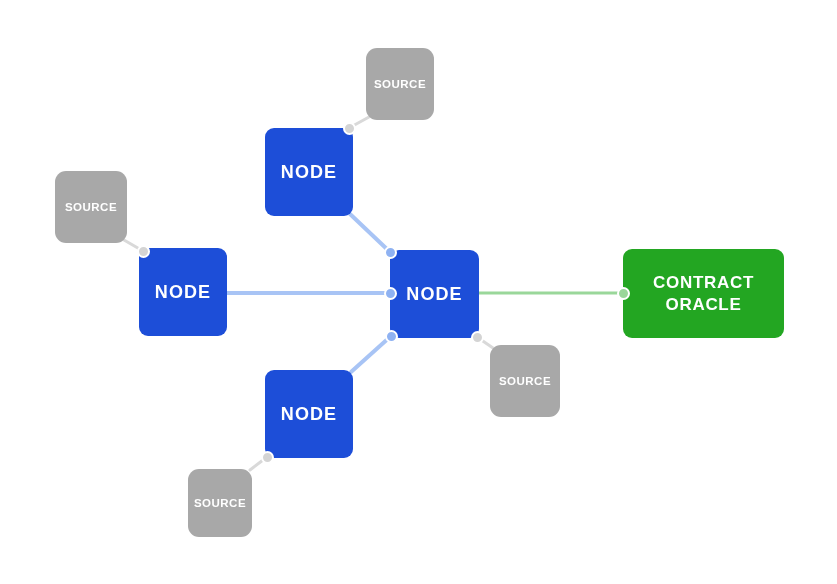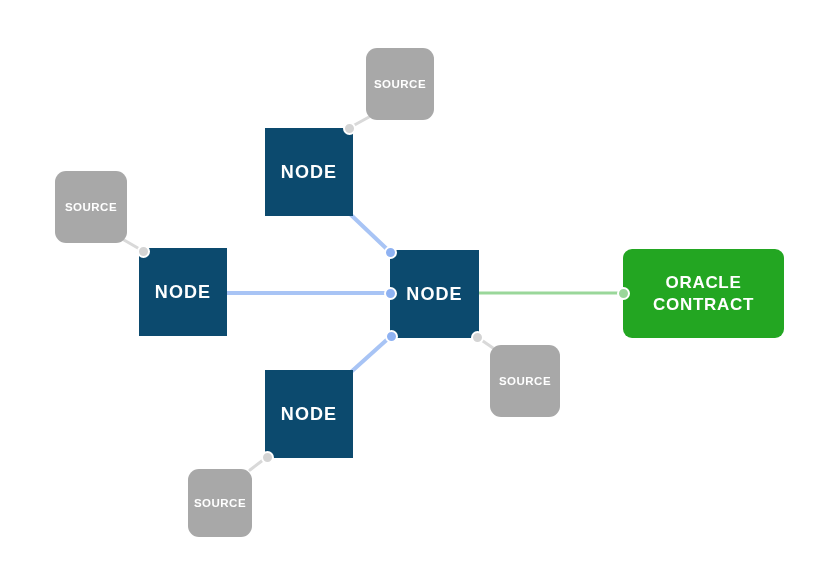--- a/index.html
+++ b/index.html
@@ -33,22 +33,22 @@
     display: flex;
     align-items: center;
     justify-content: center;
     text-align: center;
     color: #ffffff;
     letter-spacing: 0.6px;
     font-weight: bold;
     user-select: none;
   }
   .box.node {
-    background: #0c4a6e;
-    border-radius: 0;
+    background: #1d4ed8;
+    border-radius: 9px;
     font-size: 18px;
     letter-spacing: 1.1px;
   }
   .box.source {
     background: #a8a8a8;
     border-radius: 11px;
     font-size: 11.5px;
     letter-spacing: 0.5px;
     text-align: center;
   }
@@ -108,22 +108,22 @@
         <span>NODE</span>
       </div>
       <div class="box node" style="left: 390px; top: 250px; width: 89px; height: 88px;">
         <span>NODE</span>
       </div>
       <div class="box node" style="left: 265px; top: 370px; width: 88px; height: 88px;">
         <span>NODE</span>
       </div>
       <div class="box contract" style="left: 623px; top: 249px; width: 161px; height: 89px;">
         <div>
+          <span class="label-line">CONTRACT</span>
           <span class="label-line">ORACLE</span>
-          <span class="label-line">CONTRACT</span>
         </div>
       </div>
     </div>
   <div id="dot-layer">
       <div class="dot blue" style="left: 383.5px; top: 245.5px;"></div>
       <div class="dot blue" style="left: 383.5px; top: 286.5px;"></div>
       <div class="dot blue" style="left: 384.5px; top: 329.5px;"></div>
       <div class="dot gray" style="left: 470.5px; top: 330.5px;"></div>
       <div class="dot gray" style="left: 342.5px; top: 121.5px;"></div>
       <div class="dot gray" style="left: 136.5px; top: 244.5px;"></div>

